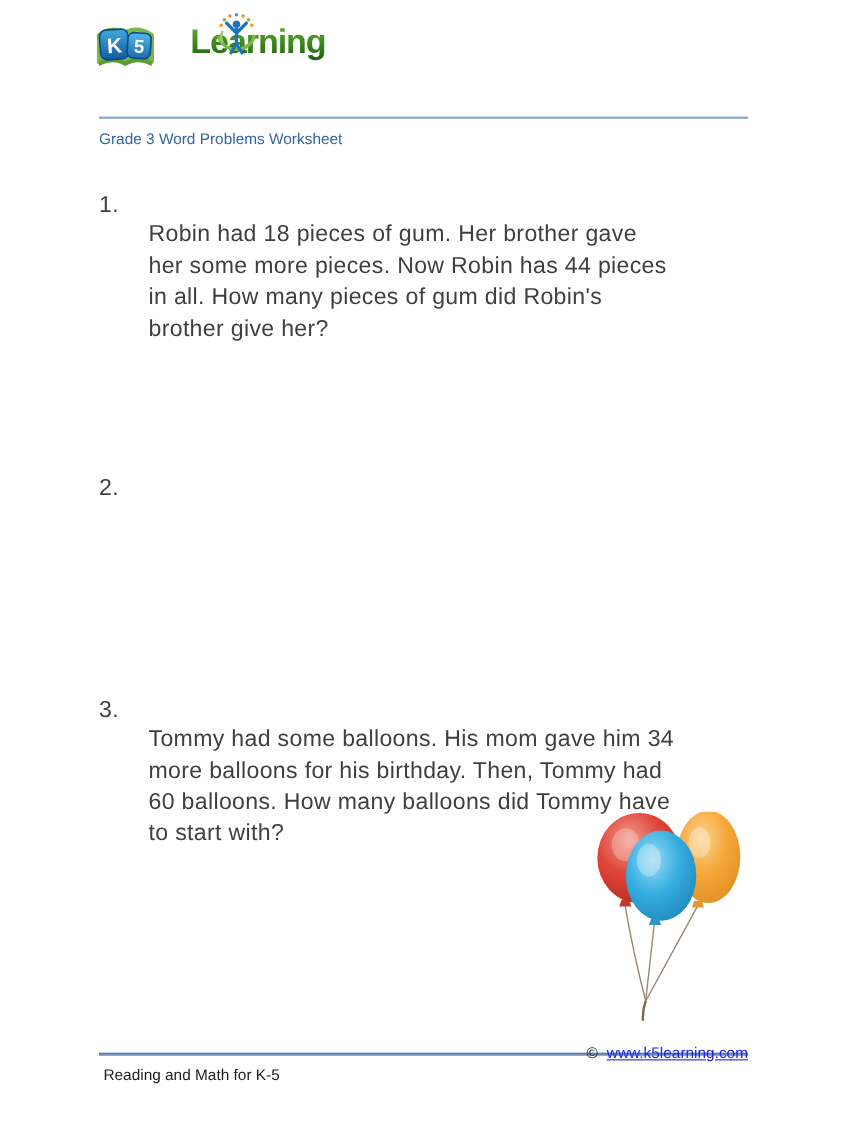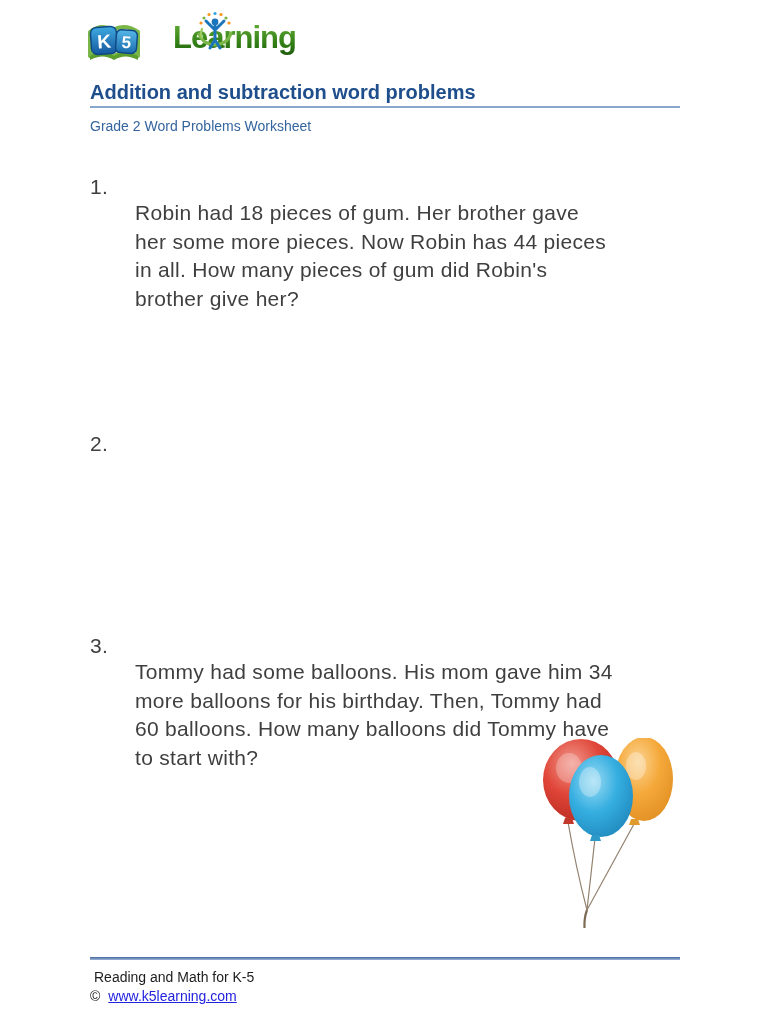--- a/index.html
+++ b/index.html
@@ -57,22 +57,22 @@
   
   .footer-rule {
     position:absolute; left:90px; top:957px; width:590px; height:3px;
     background:linear-gradient(#44679e, #9fb6d9);
   }
   .footer-left {
     position:absolute; left:94px; top:969px;
     font-size:14px; color:#1d1d1d;
   }
   .footer-right {
-    position:absolute; left:90px; top:988px; width:590px;
-    text-align:left; font-size:14px; color:#1d1d1d;
+    position:absolute; left:90px; top:949px; width:590px;
+    text-align:right; font-size:14px; color:#1d1d1d;
   }
   .footer-link { color:#2323dd; text-decoration:underline; margin-left:8px; }
 </style>
 </head>
 <body>
 
 <div class="page">
 
   <div class="logo">
     <svg class="logo-book" width="52" height="46" viewBox="0 0 52 46">
@@ -112,23 +112,22 @@
       <circle cx="37" cy="15" r="1.6" fill="#f7941d"></circle>
 
       <path d="M7,26 Q10,36 23,37 Q36,36 39,25" fill="none" stroke="#7ab648" stroke-width="3" stroke-linecap="round"></path>
       <path d="M10,21 Q8,26 10,30" fill="none" stroke="#9ccb60" stroke-width="2.2" stroke-linecap="round"></path>
 
       <circle cx="23" cy="14" r="3.4" fill="#1b75bb"></circle>
       <path d="M23,18 L23,32 M23,22 L14,13 M23,22 L32,13 M23,32 L18,40 M23,32 L28,40" fill="none" stroke="#1b75bb" stroke-width="3" stroke-linecap="round"></path>
     </svg>
   </div>
 
-  <div class="title">Addition and subtraction word problems</div>
   <div class="title-rule"></div>
-  <div class="subtitle">Grade 2 Word Problems Worksheet</div>
+  <div class="subtitle">Grade 3 Word Problems Worksheet</div>
 
   <div class="problem p1">
     <span class="problem-number">1.</span>
     <span class="problem-text">Robin had 18 pieces of gum. Her brother gave
 her some more pieces. Now Robin has 44 pieces
 in all. How many pieces of gum did Robin's
 brother give her?</span>
   </div>
   <div class="problem p2">
     <span class="problem-number">2.</span>

